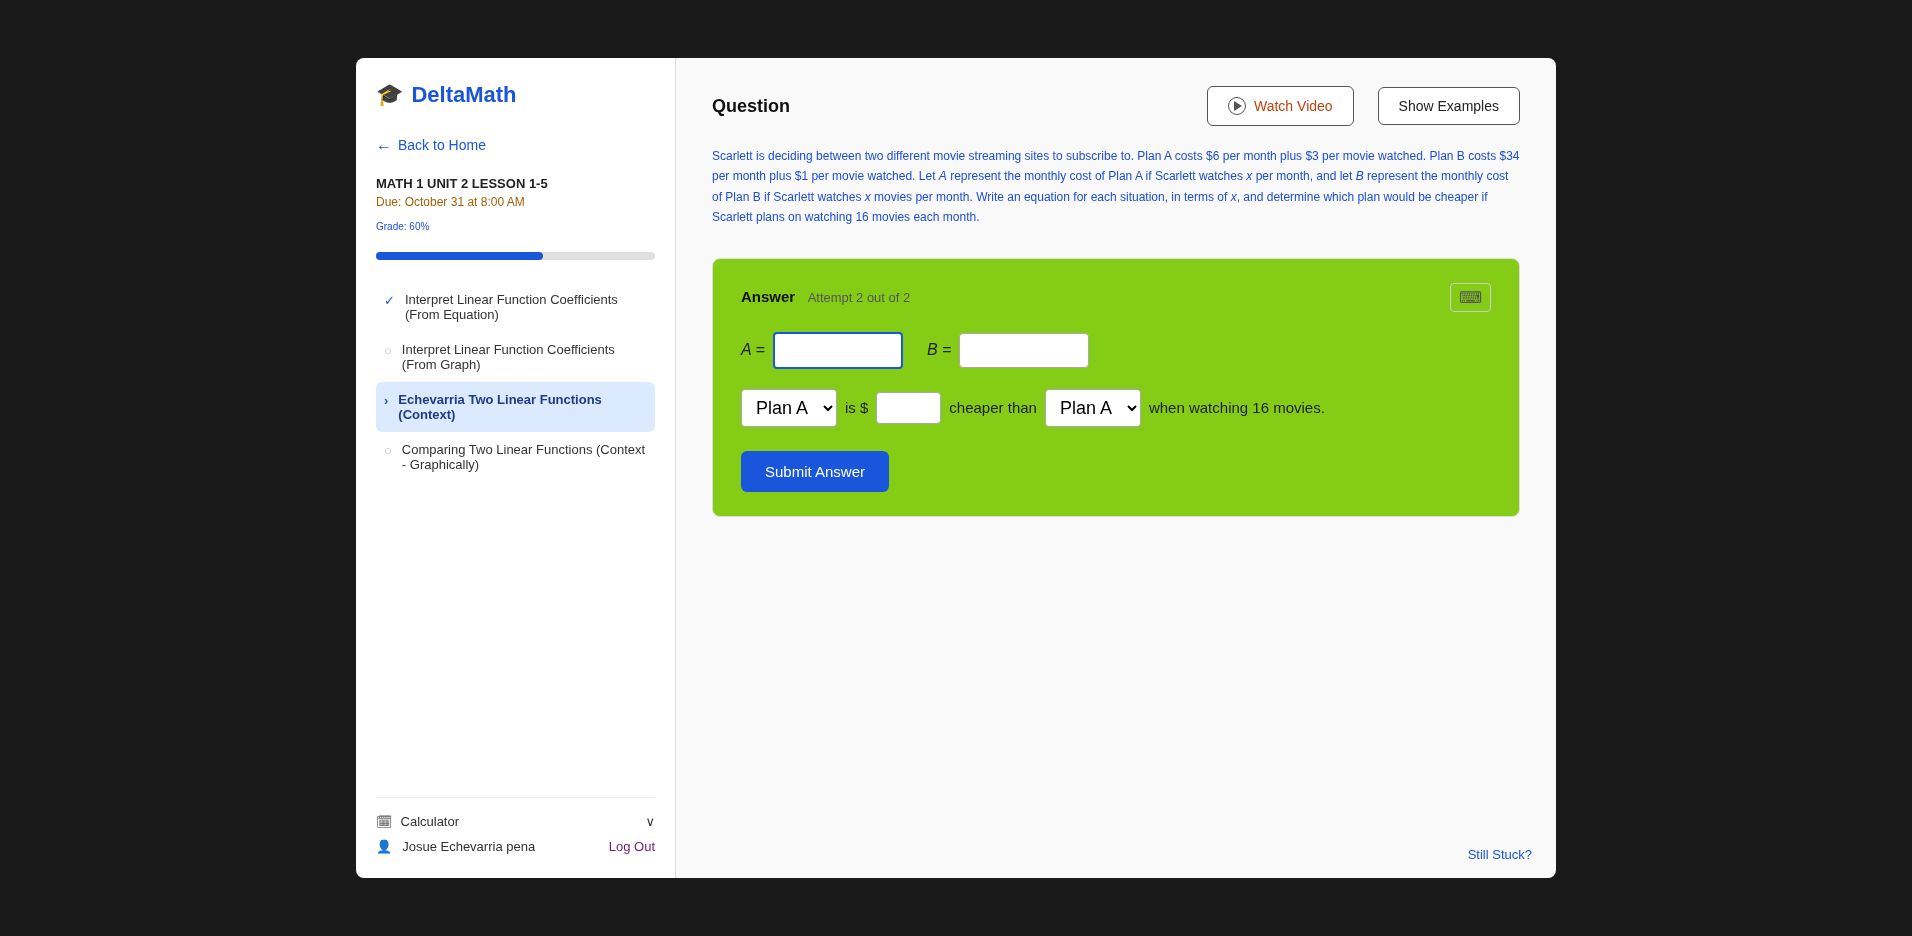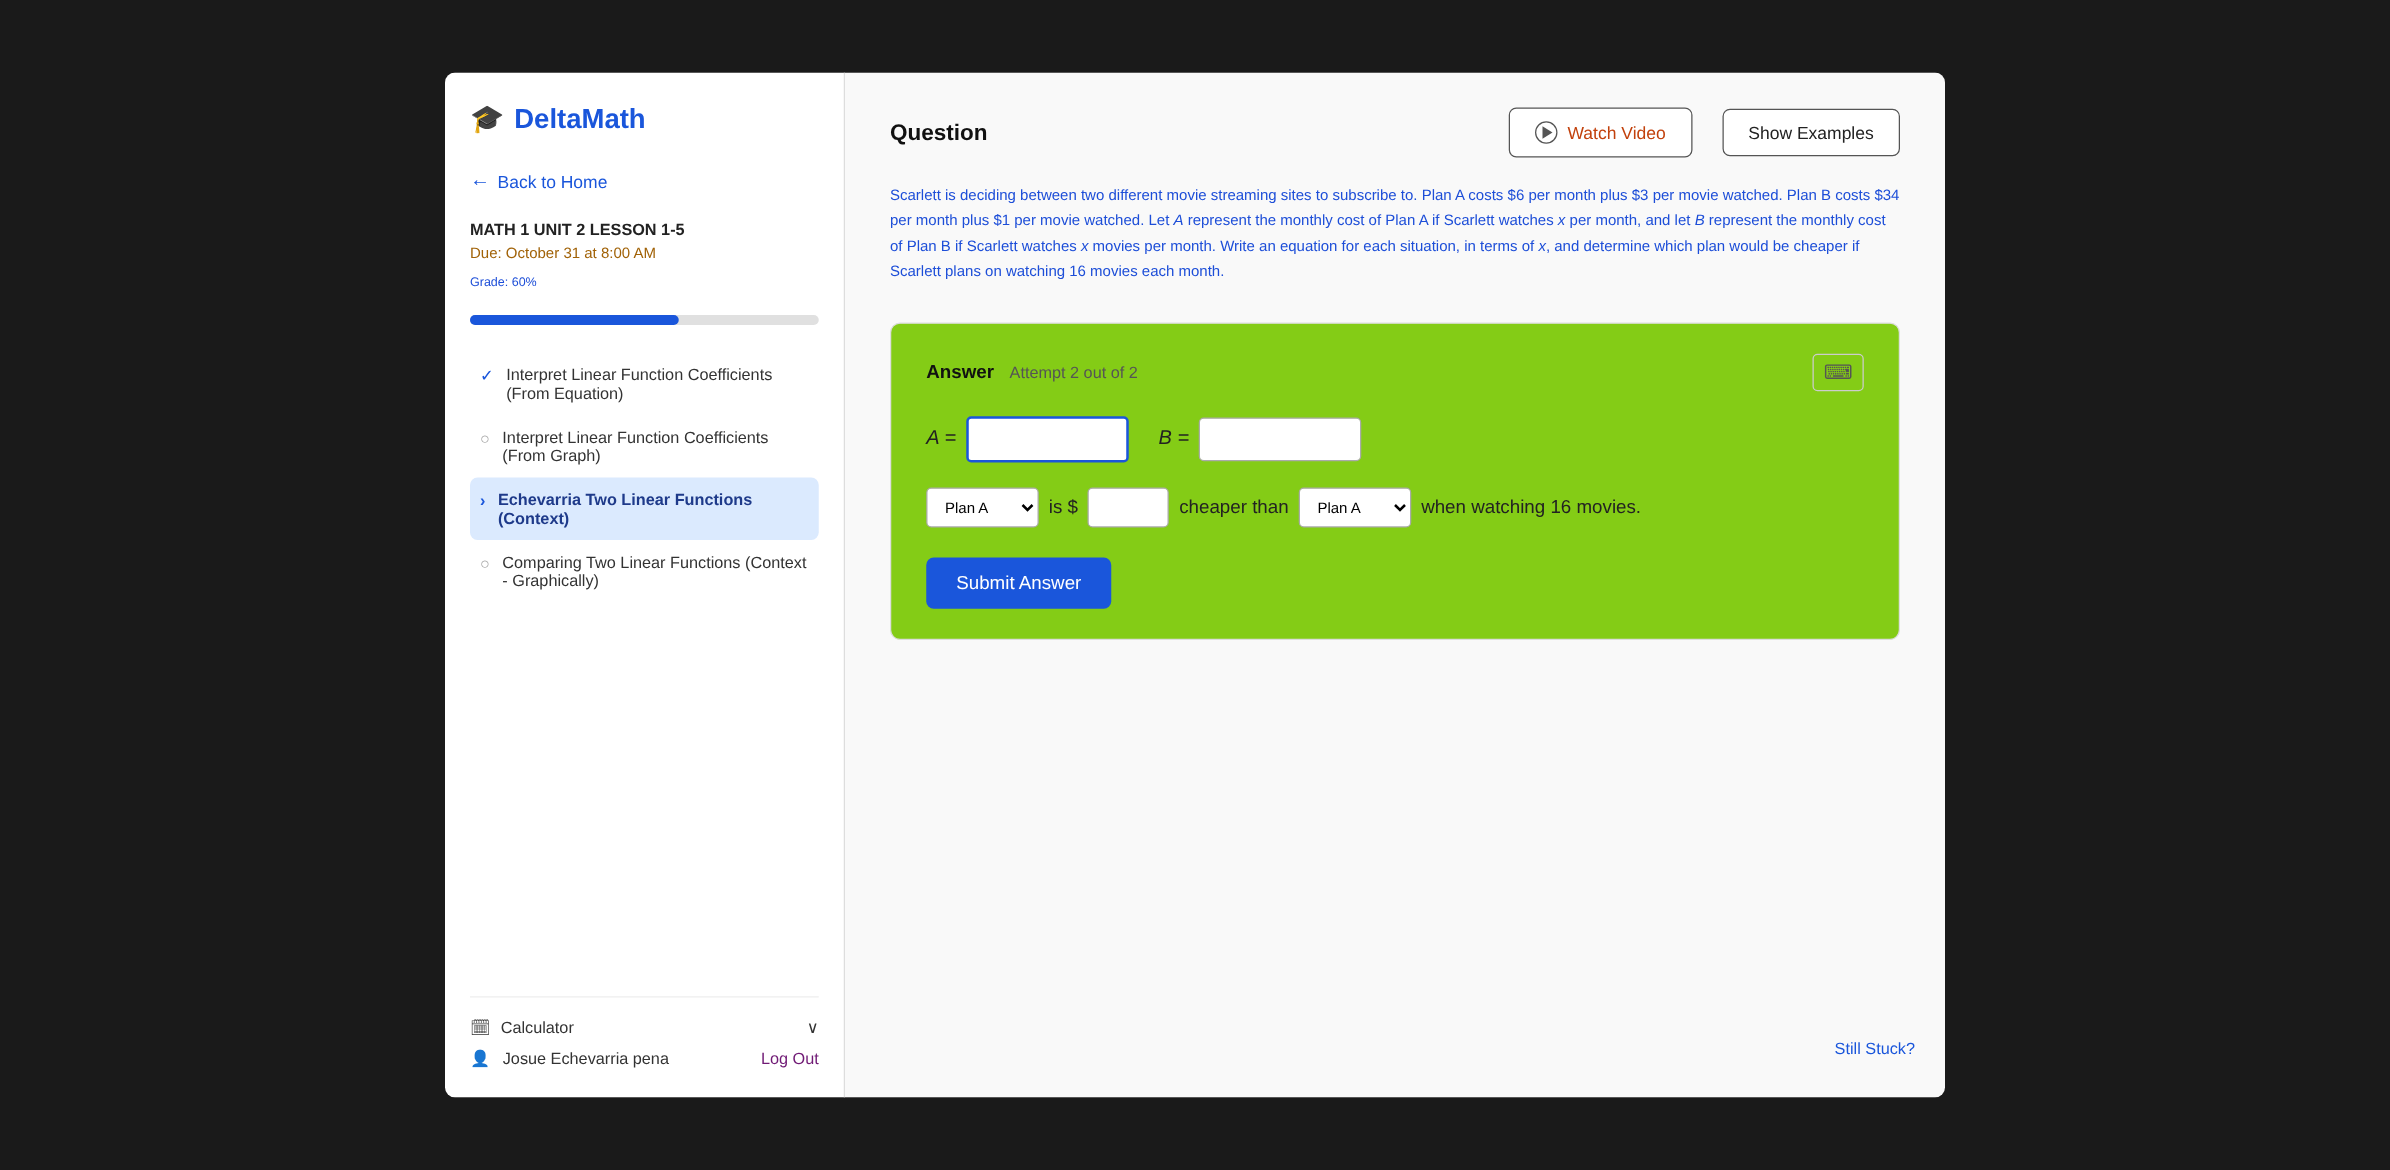--- a/index.html
+++ b/index.html
@@ -289,21 +289,21 @@
       gap: 8px;
       font-size: 15px;
       color: #222;
       margin-bottom: 24px;
       flex-wrap: wrap;
     }
     .dropdown-select {
       border: 1.5px solid #aaa;
       border-radius: 4px;
       padding: 7px 10px;
-      font-size: 12px;
+      font-size: 18px;
       background: #fff;
       cursor: pointer;
       min-width: 90px;
     }
     .small-input {
       border: 1.5px solid #aaa;
       border-radius: 4px;
       padding: 7px 8px;
       width: 65px;
       font-size: 14px;
@@ -314,21 +314,21 @@
       color: #fff;
       border: none;
       border-radius: 6px;
       padding: 12px 24px;
       font-size: 15px;
       cursor: pointer;
       font-weight: 500;
     }
     .still-stuck {
       position: absolute;
-      bottom: 32px;
+      bottom: 16px;
       right: 24px;
       font-size: 13px;
       color: #1a56db;
       cursor: pointer;
     }
   </style>
 </head>
 <body>
 
 <div class="screen">

